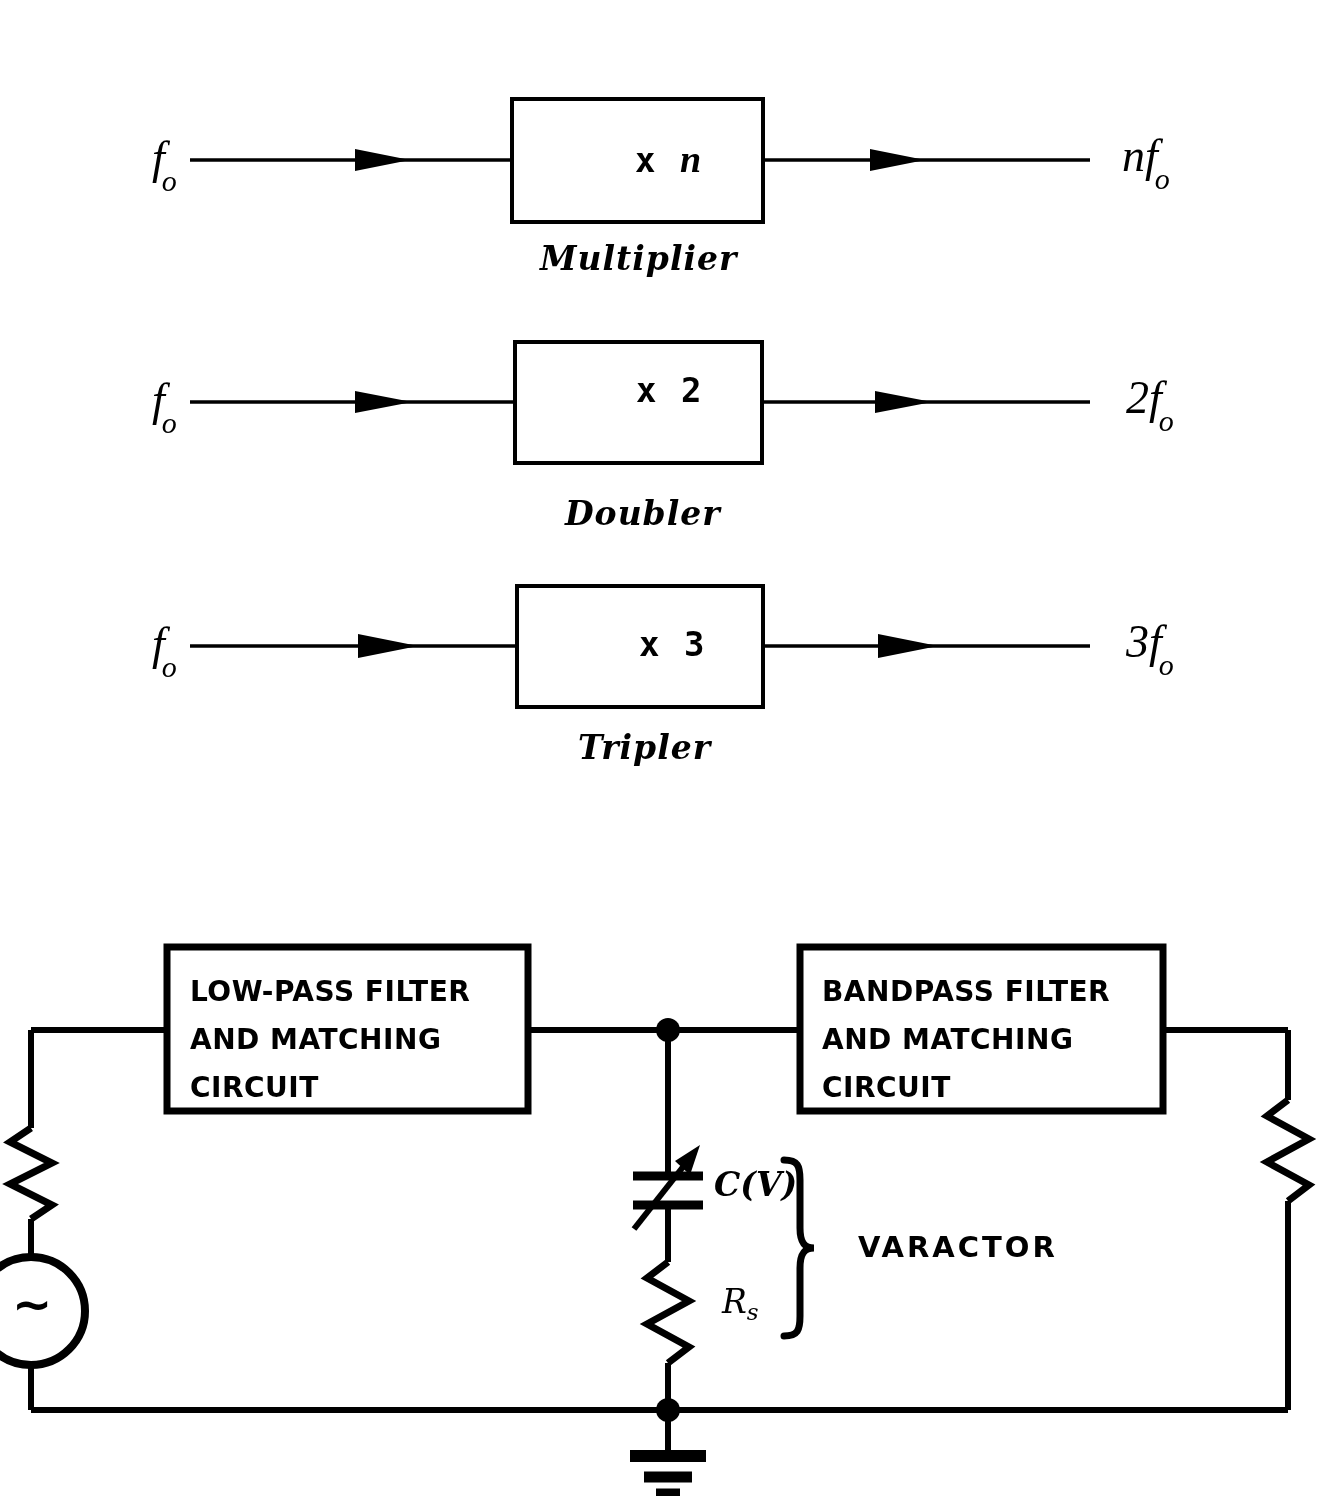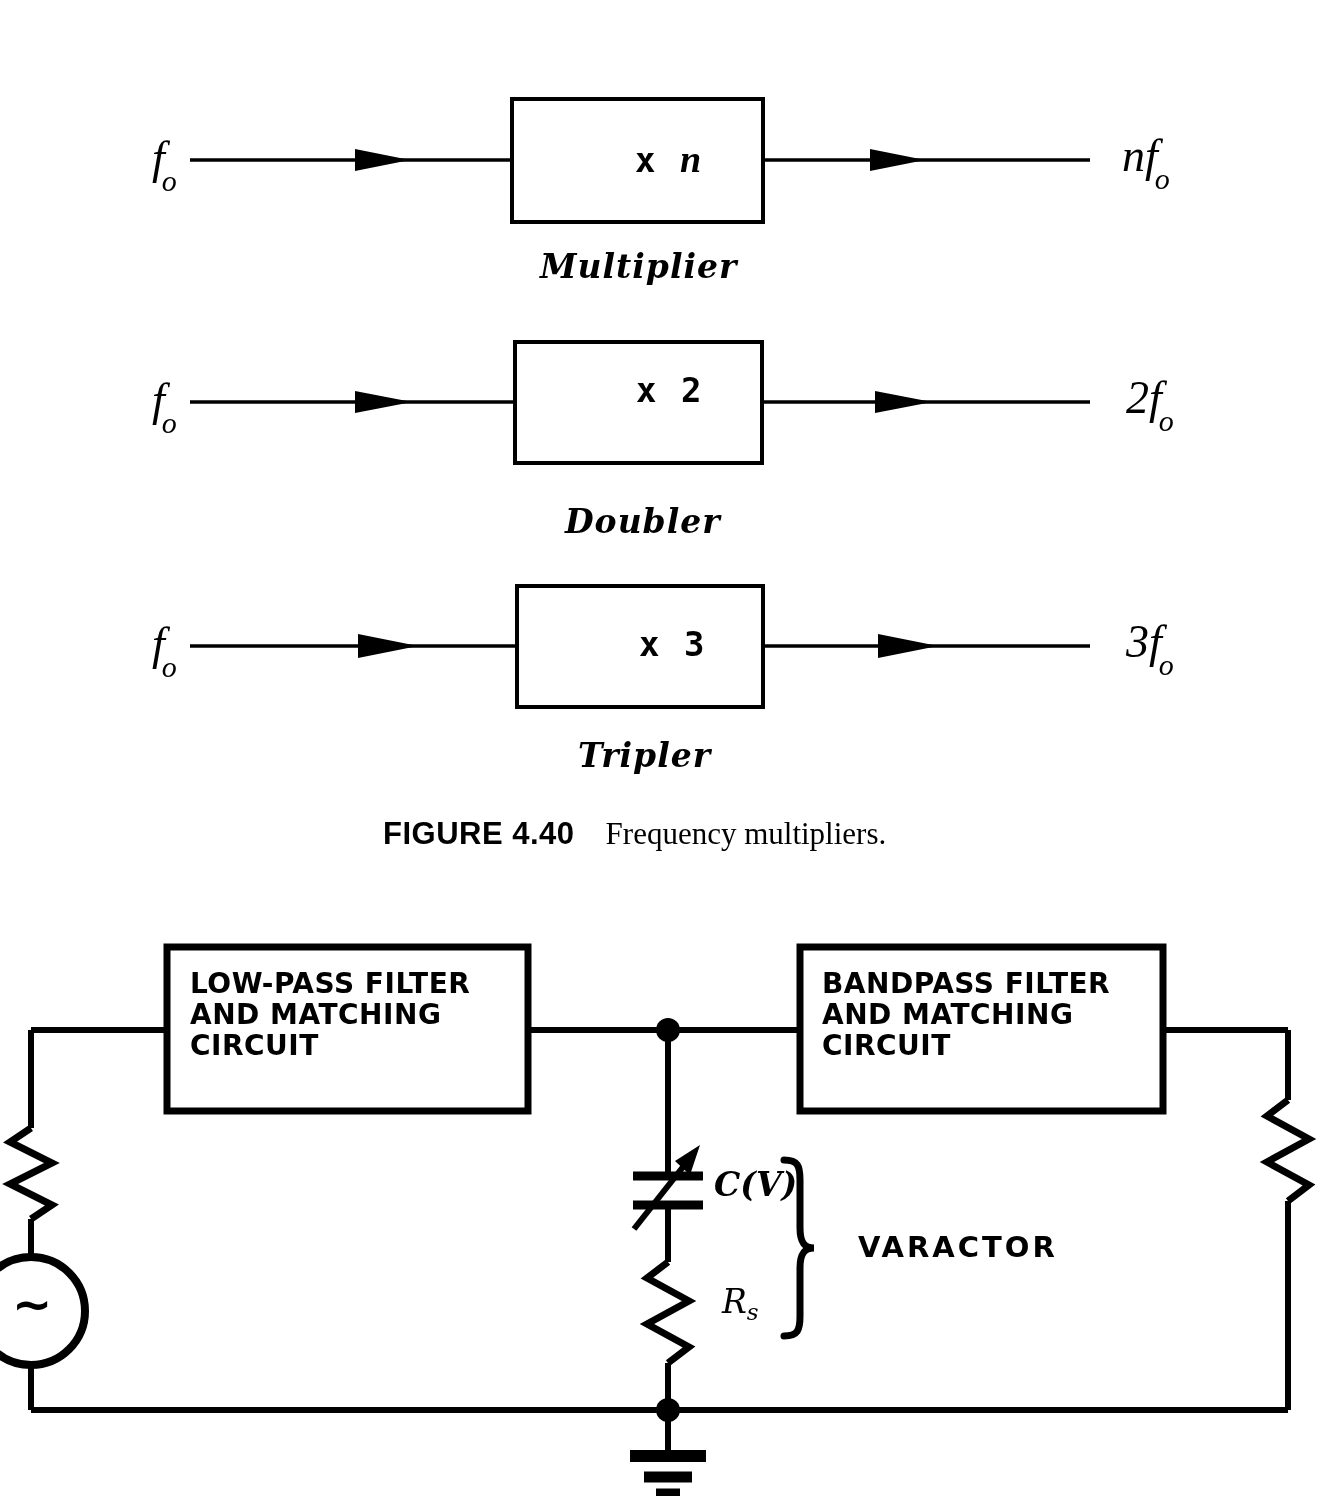--- a/index.html
+++ b/index.html
@@ -63,41 +63,40 @@
     font-weight: bold;
     font-size: 38px;
   }
   
   .blockname {
     font-family: "DejaVu Serif", serif;
     font-style: italic;
     font-weight: bold;
     font-size: 33px;
     letter-spacing: 1px;
-    margin-top: 8px;
   }
   
   .cap-bold {
     font-family: "Liberation Sans", sans-serif;
     font-weight: bold;
     font-size: 31px;
     letter-spacing: 0.5px;
   }
   .cap-reg {
     font-family: "Liberation Serif", serif;
     font-size: 31px;
   }
   
   .ckt-block-text {
     position: absolute;
     font-family: "DejaVu Sans", sans-serif;
     font-weight: bold;
     font-size: 28px;
     letter-spacing: 0.5px;
-    line-height: 31px;
+    line-height: 48px;
     white-space: pre-line;
   }
   .varactor-word {
     font-family: "DejaVu Sans", sans-serif;
     font-weight: bold;
     font-size: 29px;
     letter-spacing: 3px;
   }
   .cv-label {
     font-family: "DejaVu Serif", serif;
@@ -176,23 +175,20 @@
   <div class="txt math" style="left:1112px; top:375px;text-align:center;"><span>2</span><span>f</span><span class="sub">o</span></div>
 
   <div class="txt math" style="left:138px; top:621px;"><span>f</span><span class="sub">o</span></div>
 
   <div class="txt boxlabel" style="left:607px; top:627px;"><span>x</span>&nbsp;<span>3</span></div>
 
   <div class="txt blockname" style="left:578px; top:731px;">Tripler</div>
 
   <div class="txt math" style="left:1112px; top:619px;"><span>3</span><span>f</span><span class="sub">o</span></div>
 
-  <div class="txt" style="left:367px; top:802px;">
-    <span class="cap-bold">FIGURE 4.40</span><span class="cap-reg">&nbsp;&nbsp;&nbsp;&nbsp;</span><span class="cap-reg">Frequency multipliers.</span>
-  </div>
 
   <svg class="layer" viewBox="0 0 1319 1496" xmlns="http://www.w3.org/2000/svg">
 
     <rect x="167" y="947" width="361" height="164" fill="#fff" stroke="#000" stroke-width="7"></rect>
 
     <rect x="800" y="947" width="363" height="164" fill="#fff" stroke="#000" stroke-width="7"></rect>
 
     <polyline points="31,1030 31,1030 167,1030" fill="none" stroke="#000" stroke-width="6"></polyline>
     <line x1="31" y1="1030" x2="31" y2="1128" stroke="#000" stroke-width="6"></line>
 

